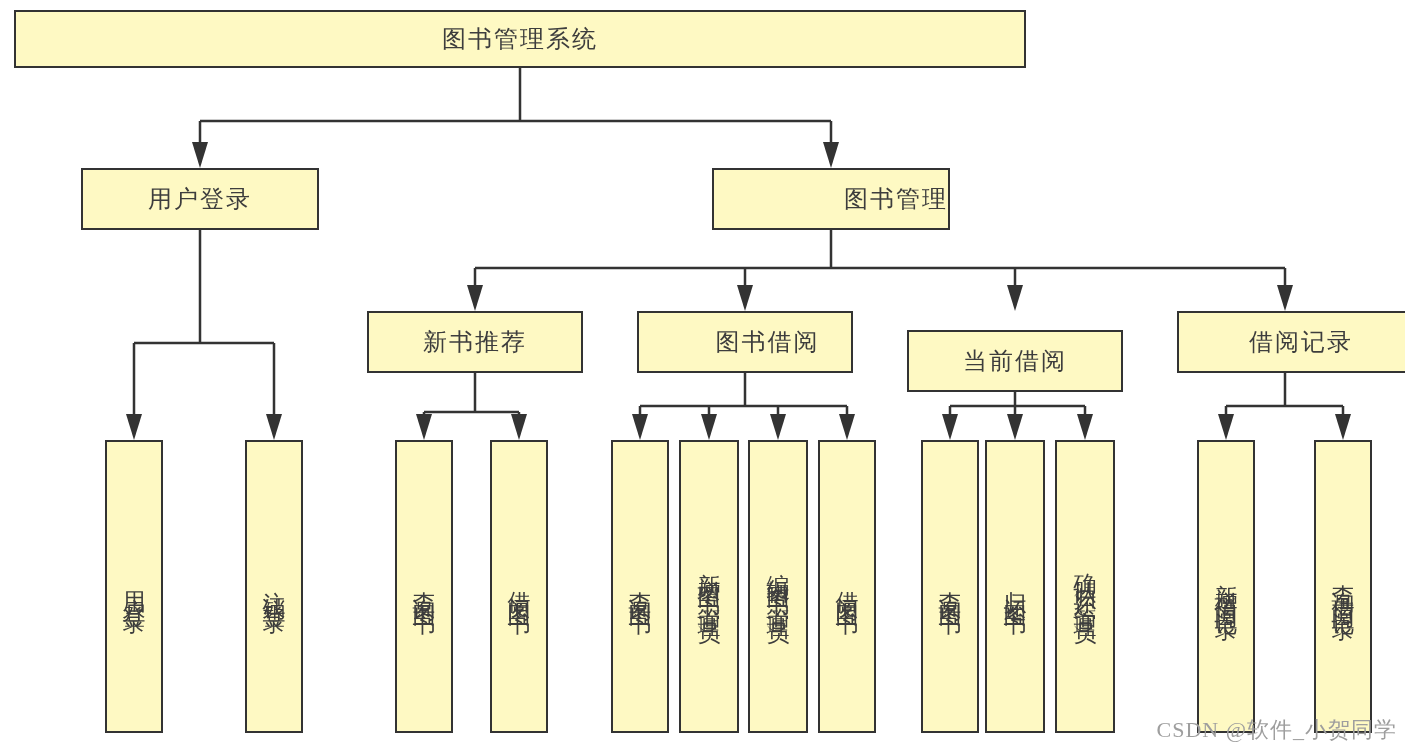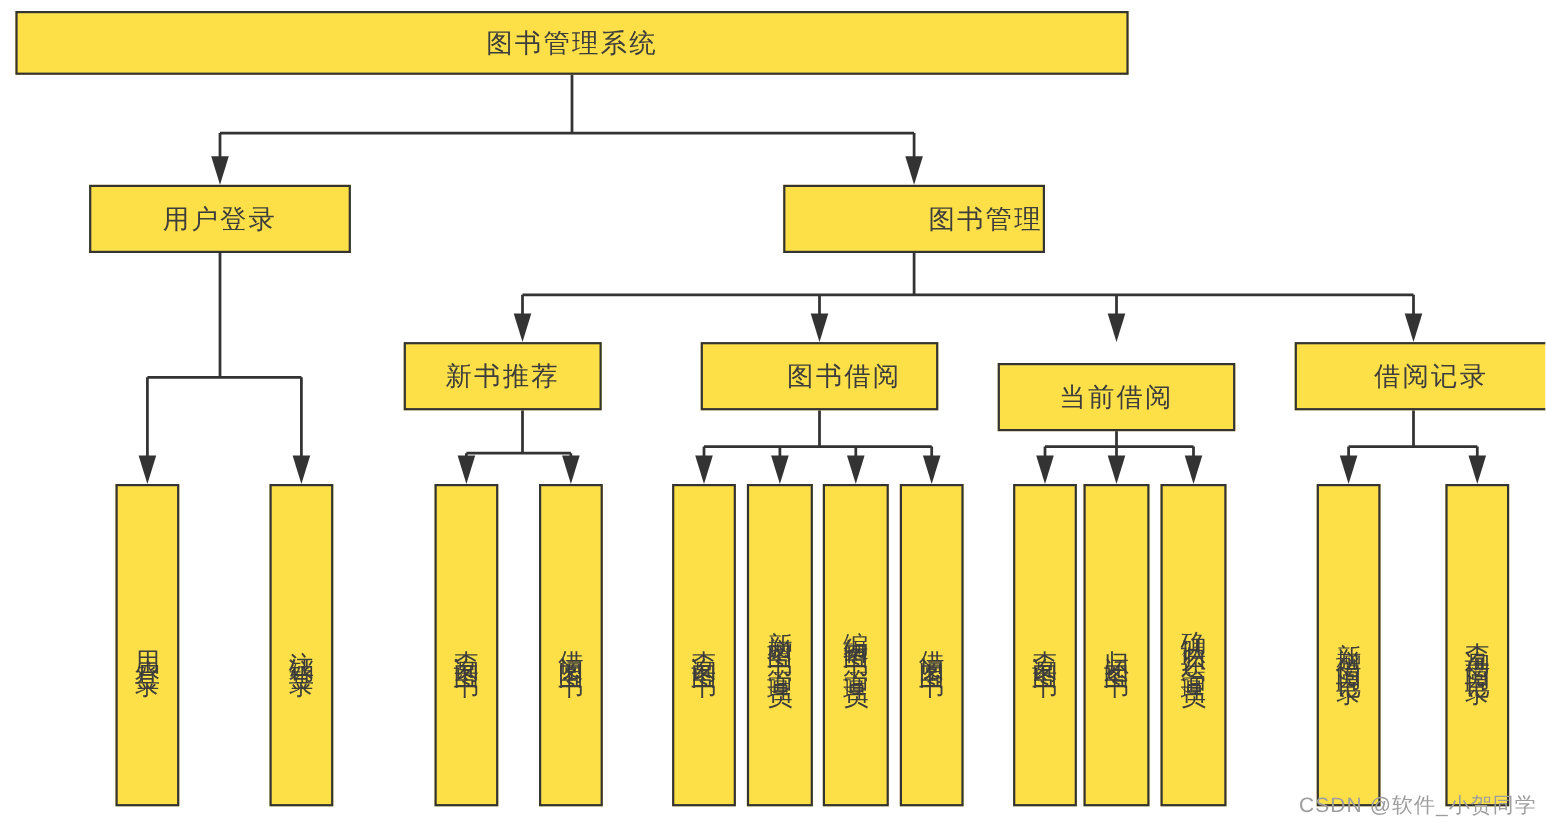--- a/index.html
+++ b/index.html
@@ -18,21 +18,21 @@
   .connectors {
     position: absolute;
     left: 0; top: 0;
     width: 1405px;
     height: 747px;
     pointer-events: none;
   }
   .node {
     position: absolute;
     box-sizing: border-box;
-    background: #fde047;
+    background: #fef9c3;
     border: 2.5px solid #333333;
     display: flex;
     align-items: center;
     justify-content: center;
     color: #3d3d3d;
   }
   .hnode .lbl {
     font-size: 24px;
     letter-spacing: 2px;
     white-space: nowrap;
@@ -42,24 +42,25 @@
     text-orientation: mixed;
     font-size: 23px;
     letter-spacing: 7px;
     line-height: 1;
     white-space: nowrap;
   }
   .watermark {
     position: absolute;
     right: 8px;
     bottom: 2px;
-    font-size: 19px;
+    font-size: 22px;
     letter-spacing: 1px;
     color: #9e9e9e;
     white-space: nowrap;
+    font-family: Liberation Serif, serif;
   }
 </style>
 </head>
 <body>
 
 <div class="canvas">
 
   <svg class="connectors" viewBox="0 0 1405 747">
     <g stroke="#333333" stroke-width="2.5" fill="none">
       <path d="M520 68 V121 M200 121 H831 M200 121 V150 M831 121 V150"></path>
@@ -97,21 +98,21 @@
     <span class="lbl">图书管理系统</span>
   </div>
 
   <div class="node hnode" style="left:81px; top:168px; width:238px; height:62px;">
     <span class="lbl">用户登录</span>
   </div>
   <div class="node hnode" style="left:712px; top:168px; width:238px; height:62px;justify-content:flex-end;">
     <span class="lbl">图书管理</span>
   </div>
 
-  <div class="node hnode" style="left:367px; top:311px; width:180px; height:62px;">
+  <div class="node hnode" style="left:367px; top:311px; width:216px; height:62px;">
     <span class="lbl">新书推荐</span>
   </div>
   <div class="node hnode" style="left:637px; top:311px; width:216px; height:62px;padding-left:45px;">
     <span class="lbl">图书借阅</span>
   </div>
   <div class="node hnode" style="left:907px; top:311px; width:216px; height:62px;margin-top:19px;">
     <span class="lbl">当前借阅</span>
   </div>
   <div class="node hnode" style="left:1177px; top:311px; width:248px; height:62px;">
     <span class="lbl">借阅记录</span>

